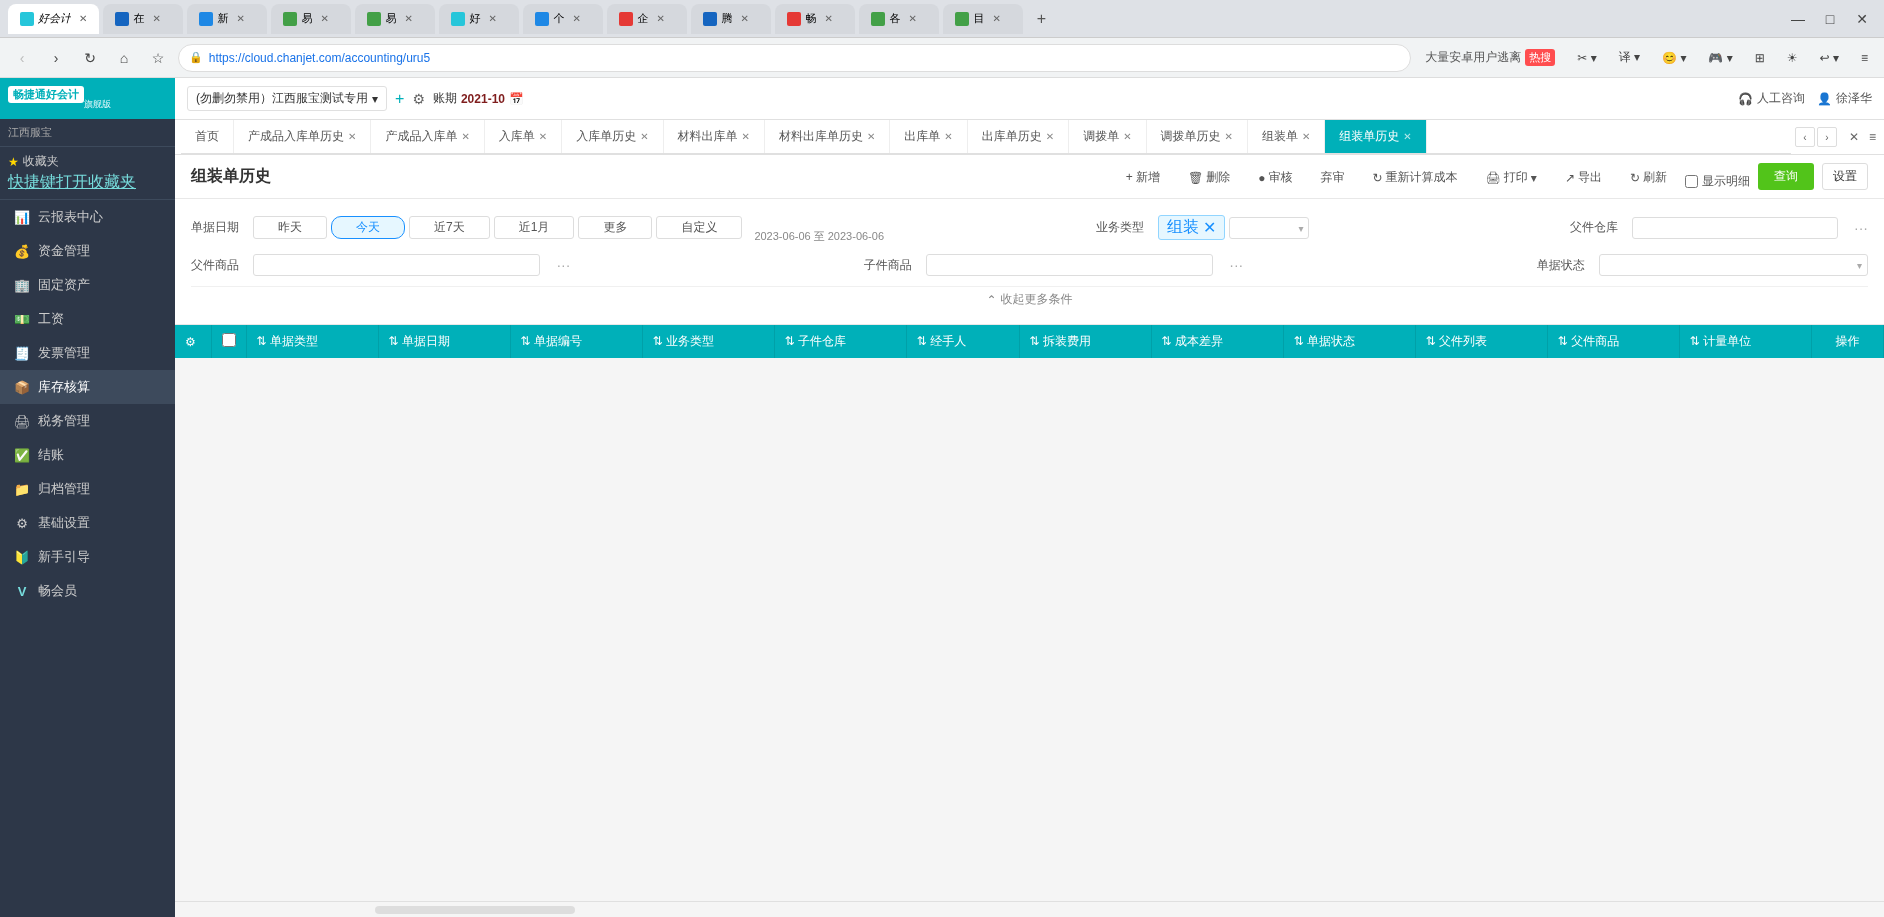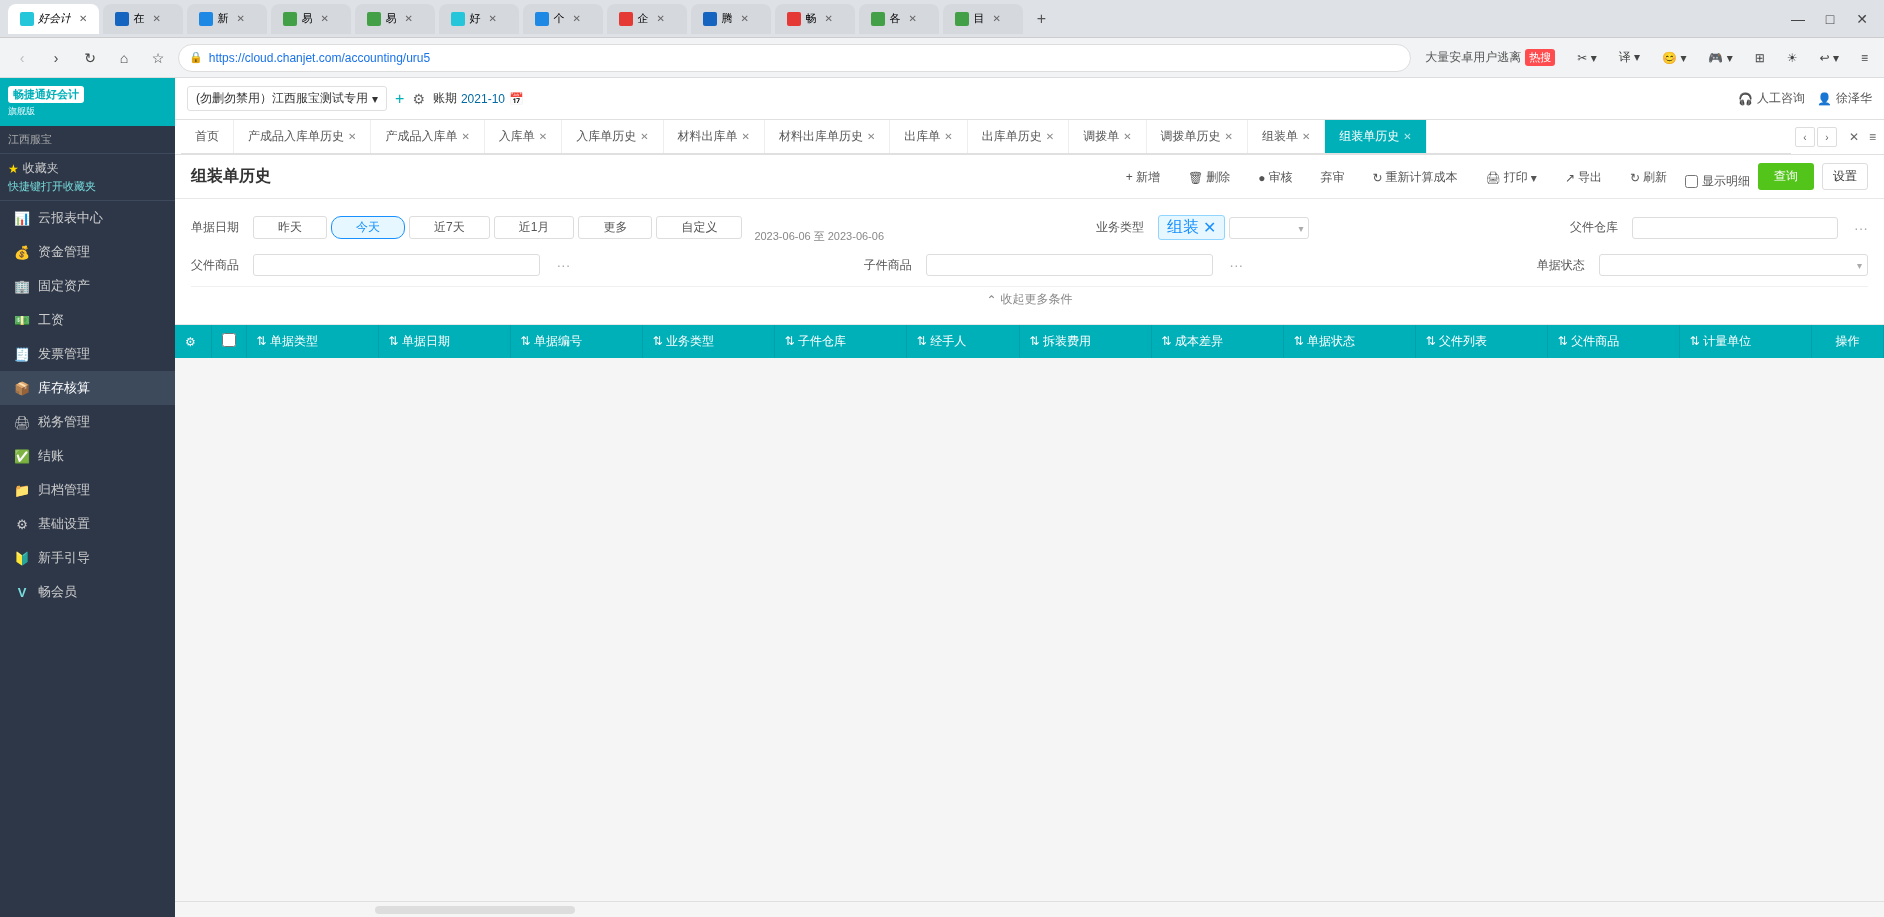--- a/index.html
+++ b/index.html
@@ -23,21 +23,21 @@
     .toolbar-icon-btn { padding: 2px 8px; border: none; background: none; cursor: pointer; font-size: 12px; color: #444; display: flex; align-items: center; gap: 2px; }
 
     
     .app-container { display: flex; height: calc(100vh - 78px); }
 
     
     .sidebar { width: 175px; background: #2d3748; display: flex; flex-direction: column; flex-shrink: 0; }
     .sidebar-header { background: #00b0b9; padding: 8px; display: flex; align-items: center; gap: 6px; }
     .sidebar-company { padding: 6px 8px; color: #aaa; font-size: 11px; border-bottom: 1px solid #3d4a5c; }
     .favorites-section { padding: 6px 8px; color: #ccc; font-size: 12px; border-bottom: 1px solid #3d4a5c; }
-    .favorites-link { color: #7dd; font-size: 11px; cursor: pointer; }
+    .favorites-link { color: #7dd; font-size: 16px; cursor: pointer; text-decoration: underline; }
     .sidebar-nav { flex: 1; overflow-y: auto; }
     .sidebar-item { display: flex; align-items: center; gap: 8px; padding: 8px 14px; color: #ccc; cursor: pointer; font-size: 13px; }
     .sidebar-item.active { color: #fff; background: #3d4a5c; }
     .sidebar-icon { width: 16px; height: 16px; display: flex; align-items: center; justify-content: center; font-size: 13px; }
 
     
     .main-content { flex: 1; display: flex; flex-direction: column; background: #f5f5f5; overflow: hidden; }
 
     
     .app-header { background: #fff; border-bottom: 1px solid #e0e0e0; display: flex; align-items: center; padding: 0 12px; height: 42px; gap: 8px; }
@@ -195,25 +195,25 @@
     <button class="toolbar-icon-btn">☀</button>
     <button class="toolbar-icon-btn">↩ ▾</button>
     <button class="toolbar-icon-btn">≡</button>
   </div>
 </div>
 
 <div class="app-container">
 
   <div class="sidebar">
     <div class="sidebar-header">
-      <div style="display:flex;flex-direction:column;align-items:flex-start;">
+      <div style="display:flex;flex-direction:row;align-items:flex-start;">
         <div style="display:flex;align-items:center;gap:4px;">
           <span style="background:#fff;border-radius:3px;padding:1px 5px;font-size:11px;font-weight:bold;color:#00b0b9;">畅捷通好会计</span>
         </div>
-        <span style="font-size:9px;color:#e0f7fa;margin-top:2px;">旗舰版</span>
+        <span style="font-size:9px;color:#e0f7fa;margin-top:12px;">旗舰版</span>
       </div>
     </div>
 
     <div class="sidebar-company">
       <span>江西服宝</span>
     </div>
 
     <div class="favorites-section">
       <div style="display:flex;align-items:center;gap:4px;">
         <span style="color:#ffd700;">★</span>
@@ -280,21 +280,21 @@
 
     <div class="app-header">
       <div class="company-selector">
         <span>(勿删勿禁用）江西服宝测试专用</span>
         <span>▾</span>
       </div>
       <button style="border:none;background:none;font-size:16px;cursor:pointer;color:#00b0b9;">+</button>
       <button style="border:none;background:none;font-size:14px;cursor:pointer;color:#666;">⚙</button>
       <div class="period-selector">
         <span>账期</span>
-        <span style="color:#0369a1;font-weight:400;">2021-10</span>
+        <span style="color:#7f1d1d;font-weight:700;">2021-10</span>
         <span class="period-icon">📅</span>
       </div>
       <div class="header-right">
         <div class="consultant-btn">
           <span>🎧</span>
           <span>人工咨询</span>
         </div>
         <div class="user-info">
           <span>👤</span>
           <span>徐泽华</span>

